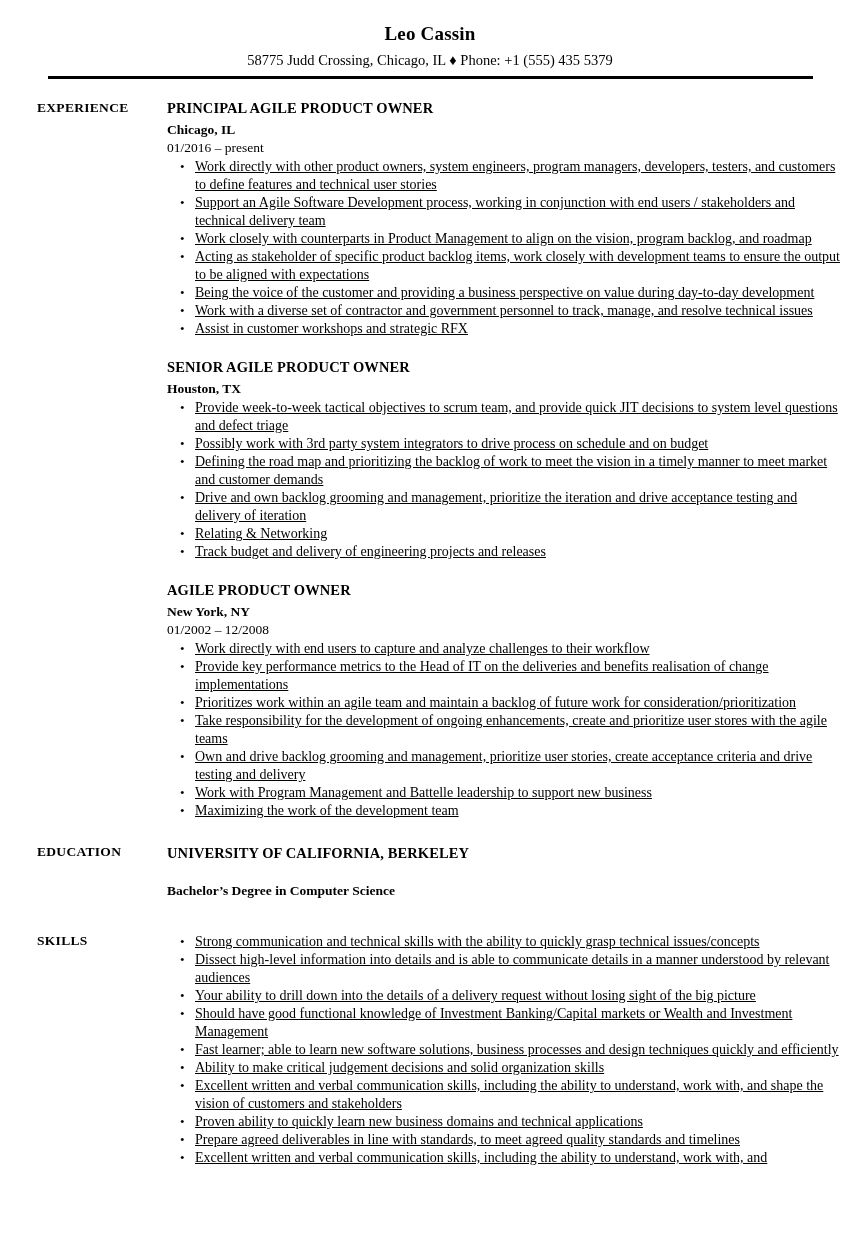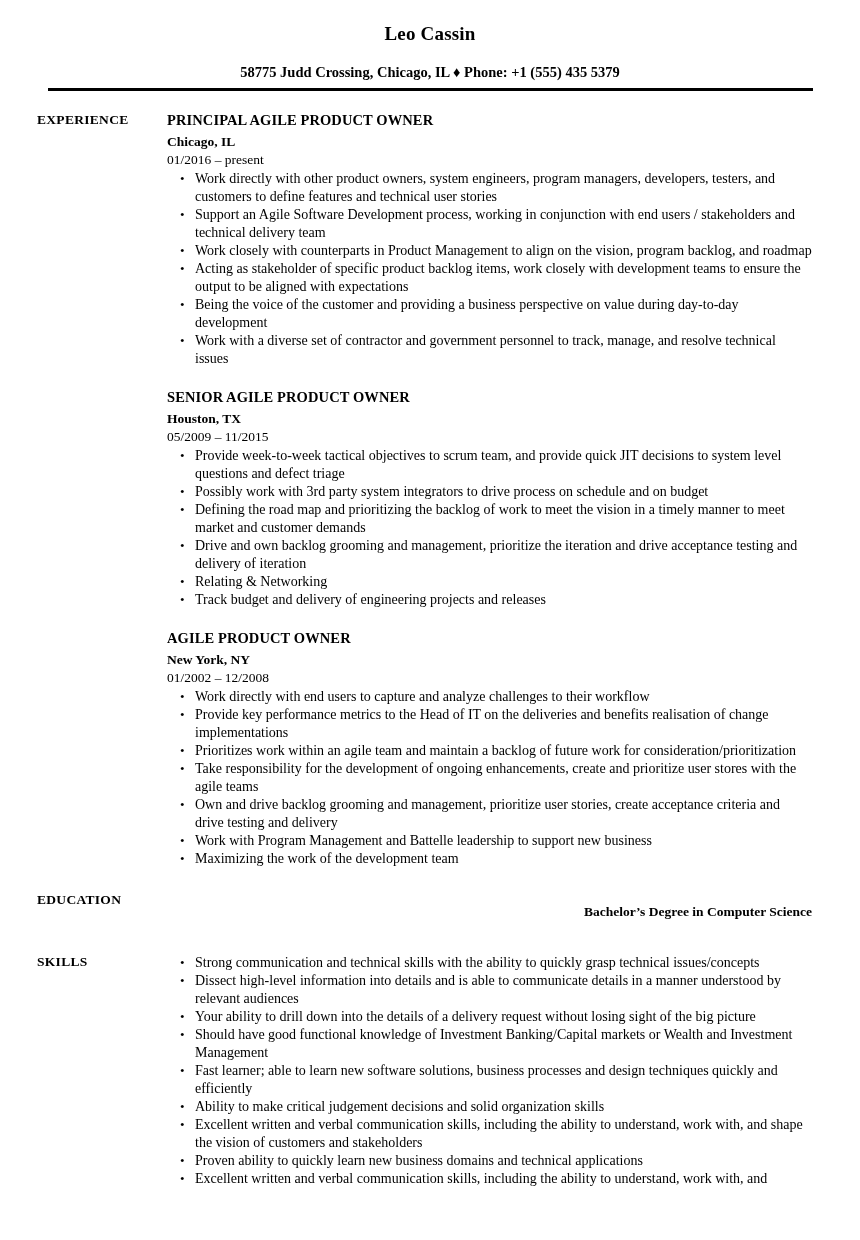--- a/index.html
+++ b/index.html
@@ -29,23 +29,23 @@
     padding-top: 22px;
   }
   .hdr-name {
     font-size: 19px;
     font-weight: bold;
     letter-spacing: 0.2px;
     line-height: 24px;
   }
   .hdr-contact {
     font-size: 14.5px;
-    font-weight: bold;
+    font-weight: normal;
     line-height: 20px;
-    margin-top: 16px;
+    margin-top: 4px;
   }
   .hdr-rule {
     margin: 6px auto 0 auto;
     width: 765px;
     border: 0;
     border-top: 3px solid #000;
     height: 0;
   }
 
   
@@ -58,21 +58,21 @@
     flex: 0 0 167px;
     box-sizing: border-box;
     padding-left: 37px;
     font-size: 13.5px;
     font-weight: bold;
     letter-spacing: 0.3px;
     line-height: 18px;
   }
   .sec-body {
     flex: 1 1 auto;
-    padding-right: 48px;
+    padding-right: 20px;
   }
 
   #experience-section { margin-top: 20px; }
   #education-section  { margin-top: 23px; }
   #skills-section     { margin-top: 32px; }
 
   
   .job + .job { margin-top: 20px; }
   .job-title {
     font-size: 14.5px;
@@ -96,20 +96,21 @@
     list-style: none;
     margin: 1px 0 0 0;
     padding: 0;
   }
   ul.bullets > li {
     position: relative;
     padding-left: 28px;
     font-size: 14px;
     line-height: 18px;
     margin: 0;
+    text-decoration: underline;
   }
   ul.bullets > li::before {
     content: "\2022";
     position: absolute;
     left: 13px;
     top: -0.5px;
     font-size: 13px;
     line-height: 18px;
   }
 
@@ -120,22 +121,21 @@
   .edu-school {
     font-size: 14.5px;
     font-weight: bold;
     line-height: 20px;
     letter-spacing: 0.1px;
   }
   .edu-degree {
     font-size: 13.5px;
     font-weight: bold;
     line-height: 19px;
-    margin-top: 11px;
-    text-align: right;
+    margin-top: 18px;
   }
 </style>
 </head>
 <body>
 
 <div class="page">
 
   <div class="hdr">
     <div class="hdr-name">Leo Cassin</div>
     <div class="hdr-contact">58775 Judd Crossing, Chicago, IL ♦ Phone: +1 (555) 435 5379</div>
@@ -150,27 +150,27 @@
         <div class="job-title">PRINCIPAL AGILE PRODUCT OWNER</div>
         <div class="job-location">Chicago, IL</div>
         <div class="job-dates">01/2016 – present</div>
         <ul class="bullets">
           <li>Work directly with other product owners, system engineers, program managers, developers, testers, and customers to define features and technical user stories</li>
           <li>Support an Agile Software Development process, working in conjunction with end users / stakeholders and technical delivery team</li>
           <li>Work closely with counterparts in Product Management to align on the vision, program backlog, and roadmap</li>
           <li>Acting as stakeholder of specific product backlog items, work closely with development teams to ensure the output to be aligned with expectations</li>
           <li>Being the voice of the customer and providing a business perspective on value during day-to-day development</li>
           <li>Work with a diverse set of contractor and government personnel to track, manage, and resolve technical issues</li>
+          <li>Assist in customer workshops and strategic RFX</li>
         </ul>
       </div>
 
       <div class="job">
         <div class="job-title">SENIOR AGILE PRODUCT OWNER</div>
         <div class="job-location">Houston, TX</div>
-        <div class="job-dates">05/2009 – 11/2015</div>
         <ul class="bullets">
           <li>Provide week-to-week tactical objectives to scrum team, and provide quick JIT decisions to system level questions and defect triage</li>
           <li>Possibly work with 3rd party system integrators to drive process on schedule and on budget</li>
           <li>Defining the road map and prioritizing the backlog of work to meet the vision in a timely manner to meet market and customer demands</li>
           <li>Drive and own backlog grooming and management, prioritize the iteration and drive acceptance testing and delivery of iteration</li>
           <li>Relating &amp; Networking</li>
           <li>Track budget and delivery of engineering projects and releases</li>
         </ul>
       </div>
 
@@ -188,34 +188,36 @@
           <li>Maximizing the work of the development team</li>
         </ul>
       </div>
 
     </div>
   </div>
 
   <div class="section" id="education-section">
     <div class="sec-label">EDUCATION</div>
     <div class="sec-body">
+      <div class="edu-school">UNIVERSITY OF CALIFORNIA, BERKELEY</div>
       <div class="edu-degree">Bachelor’s Degree in Computer Science</div>
     </div>
   </div>
 
   <div class="section" id="skills-section">
     <div class="sec-label">SKILLS</div>
     <div class="sec-body">
       <ul class="bullets">
         <li>Strong communication and technical skills with the ability to quickly grasp technical issues/concepts</li>
         <li>Dissect high-level information into details and is able to communicate details in a manner understood by relevant audiences</li>
         <li>Your ability to drill down into the details of a delivery request without losing sight of the big picture</li>
         <li>Should have good functional knowledge of Investment Banking/Capital markets or Wealth and Investment Management</li>
         <li>Fast learner; able to learn new software solutions, business processes and design techniques quickly and efficiently</li>
         <li>Ability to make critical judgement decisions and solid organization skills</li>
         <li>Excellent written and verbal communication skills, including the ability to understand, work with, and shape the vision of customers and stakeholders</li>
         <li>Proven ability to quickly learn new business domains and technical applications</li>
+        <li>Prepare agreed deliverables in line with standards, to meet agreed quality standards and timelines</li>
         <li>Excellent written and verbal communication skills, including the ability to understand, work with, and</li>
       </ul>
     </div>
   </div>
 
 </div>
 
 </body></html>

